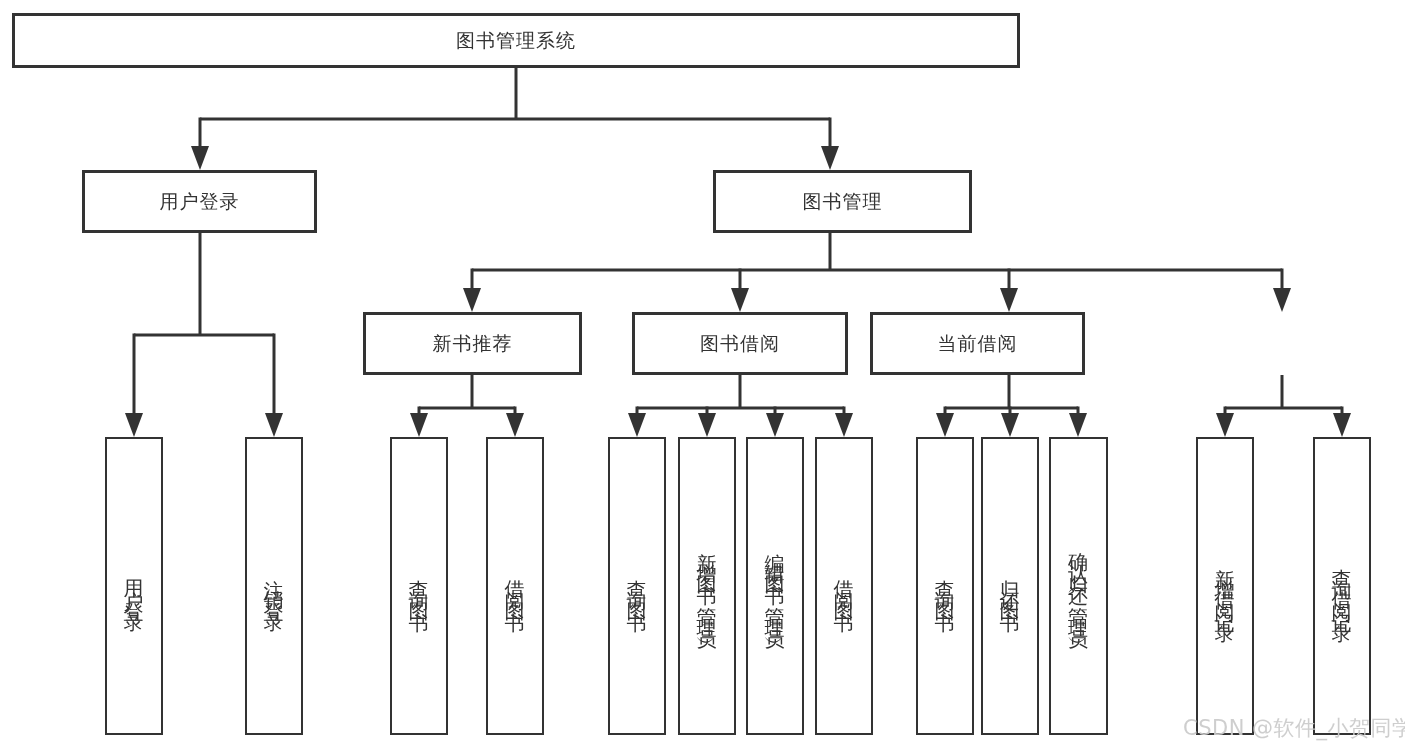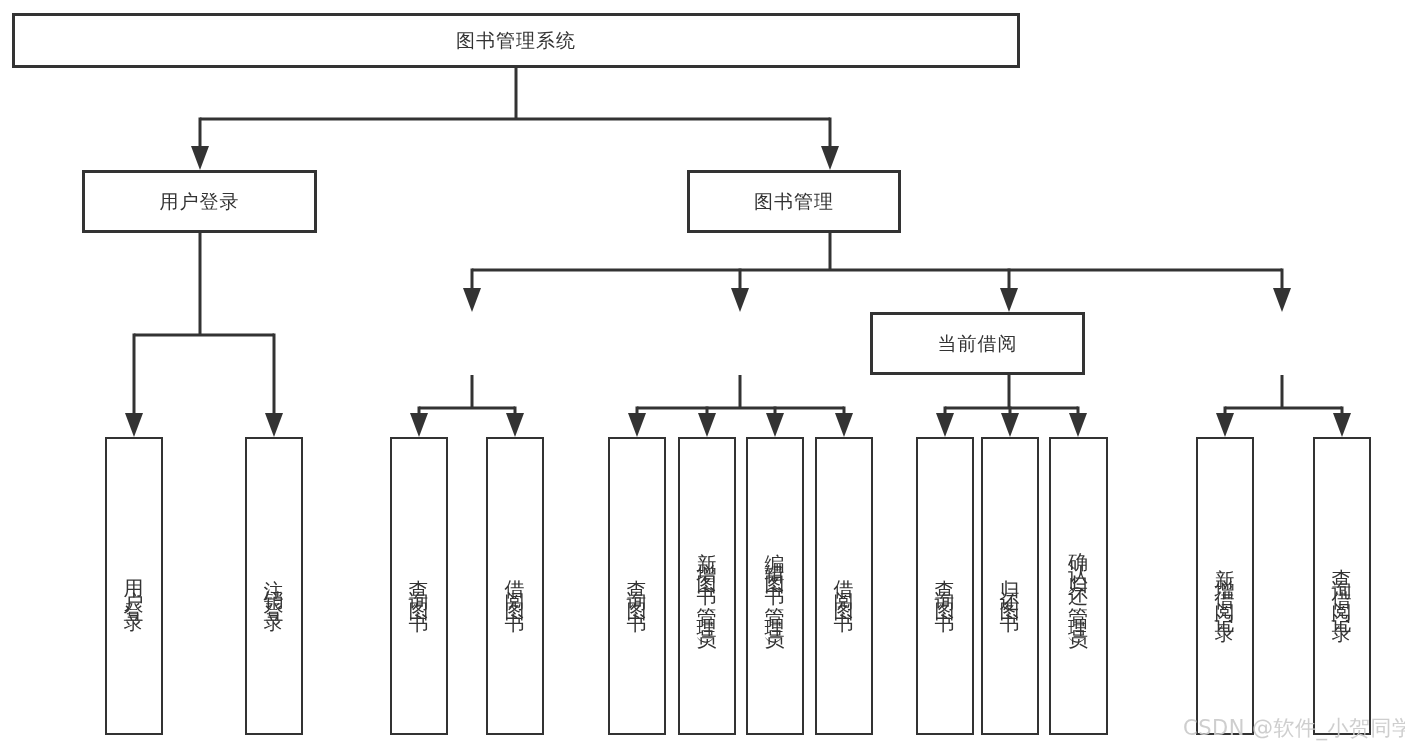--- a/index.html
+++ b/index.html
@@ -106,24 +106,30 @@
       <polygon points="1333,413 1351,413 1342,437" fill="#333333"></polygon>
     </svg>
 
   <div class="box h" style="left:12px;top:13px;width:1008px;height:55px">
     <span>图书管理系统</span>
   </div>
 
   <div class="box h" style="left:82px;top:170px;width:235px;height:63px">
     <span>用户登录</span>
   </div>
-  <div class="box h" style="left:687px;top:170px;width:214px;height:63px">
+  <div class="box h" style="left:713px;top:170px;width:259px;height:63px">
     <span>图书管理</span>
   </div>
 
+  <div class="box h" style="left:363px;top:312px;width:219px;height:63px">
+    <span>新书推荐</span>
+  </div>
+  <div class="box h" style="left:632px;top:312px;width:216px;height:63px">
+    <span>图书借阅</span>
+  </div>
   <div class="box h" style="left:870px;top:312px;width:215px;height:63px">
     <span>当前借阅</span>
   </div>
 
   <div class="box v" style="left:105px;top:437px;width:58px;height:298px">
     <span class="vt">用户登录</span>
   </div>
   <div class="box v" style="left:245px;top:437px;width:58px;height:298px">
     <span class="vt">注销登录</span>
   </div>

